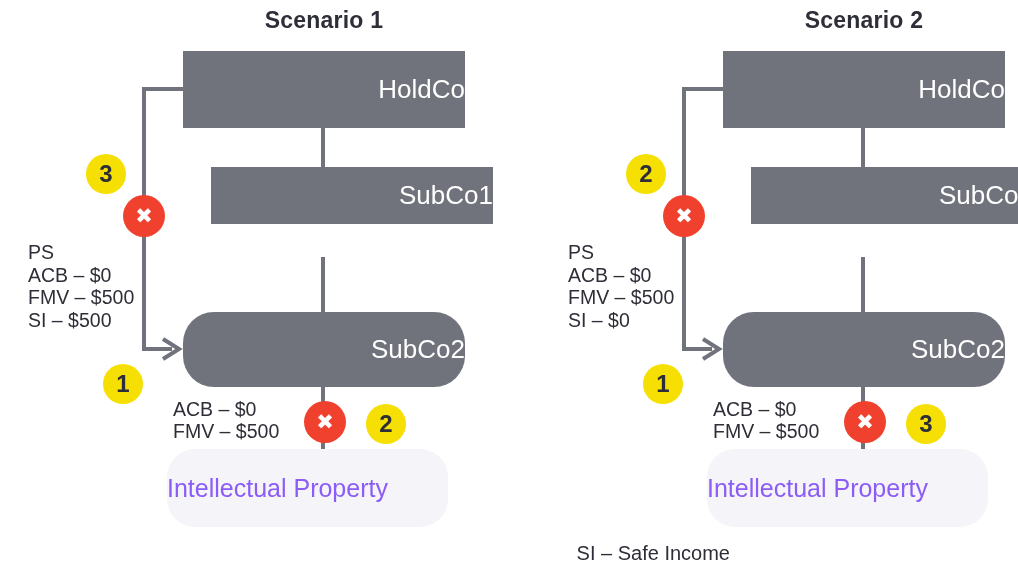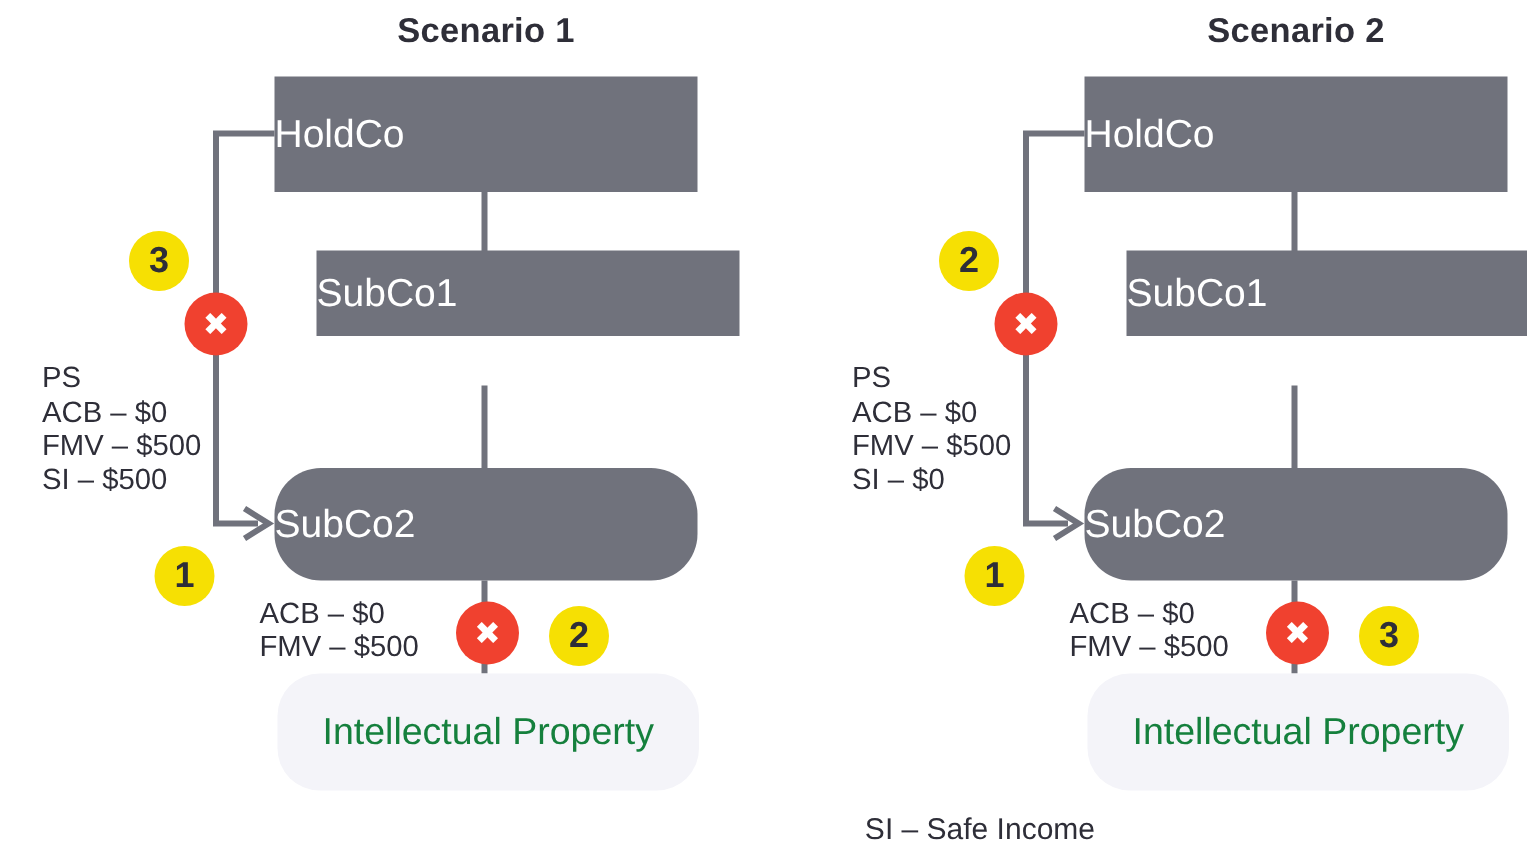--- a/index.html
+++ b/index.html
@@ -43,40 +43,39 @@
   }
 
   .entity-box {
     position: absolute;
     left: 183px;
     width: 282px;
     background: #70727c;
     color: #ffffff;
     display: flex;
     align-items: center;
-    justify-content: flex-start;
+    justify-content: flex-end;
     font-size: 26px;
     font-weight: 400;
   }
   .entity-box.holdco { top: 51px;  height: 77px; }
   .entity-box.subco1 { top: 167px; height: 57px; margin-left: 28px; }
   .entity-box.subco2 { top: 312px; height: 75px; border-radius: 31px; }
 
   .ip-box {
     position: absolute;
-    left: 185px;
+    left: 167px;
     top: 449px;
     width: 281px;
     height: 78px;
     background: #f4f4f9;
     border-radius: 28px;
-    color: #15803d;
+    color: #8b5cf6;
     display: flex;
     align-items: center;
-    justify-content: center;
     font-size: 25px;
   }
 
   .badge {
     position: absolute;
     border-radius: 50%;
     display: flex;
     align-items: center;
     justify-content: center;
     font-weight: 700;

